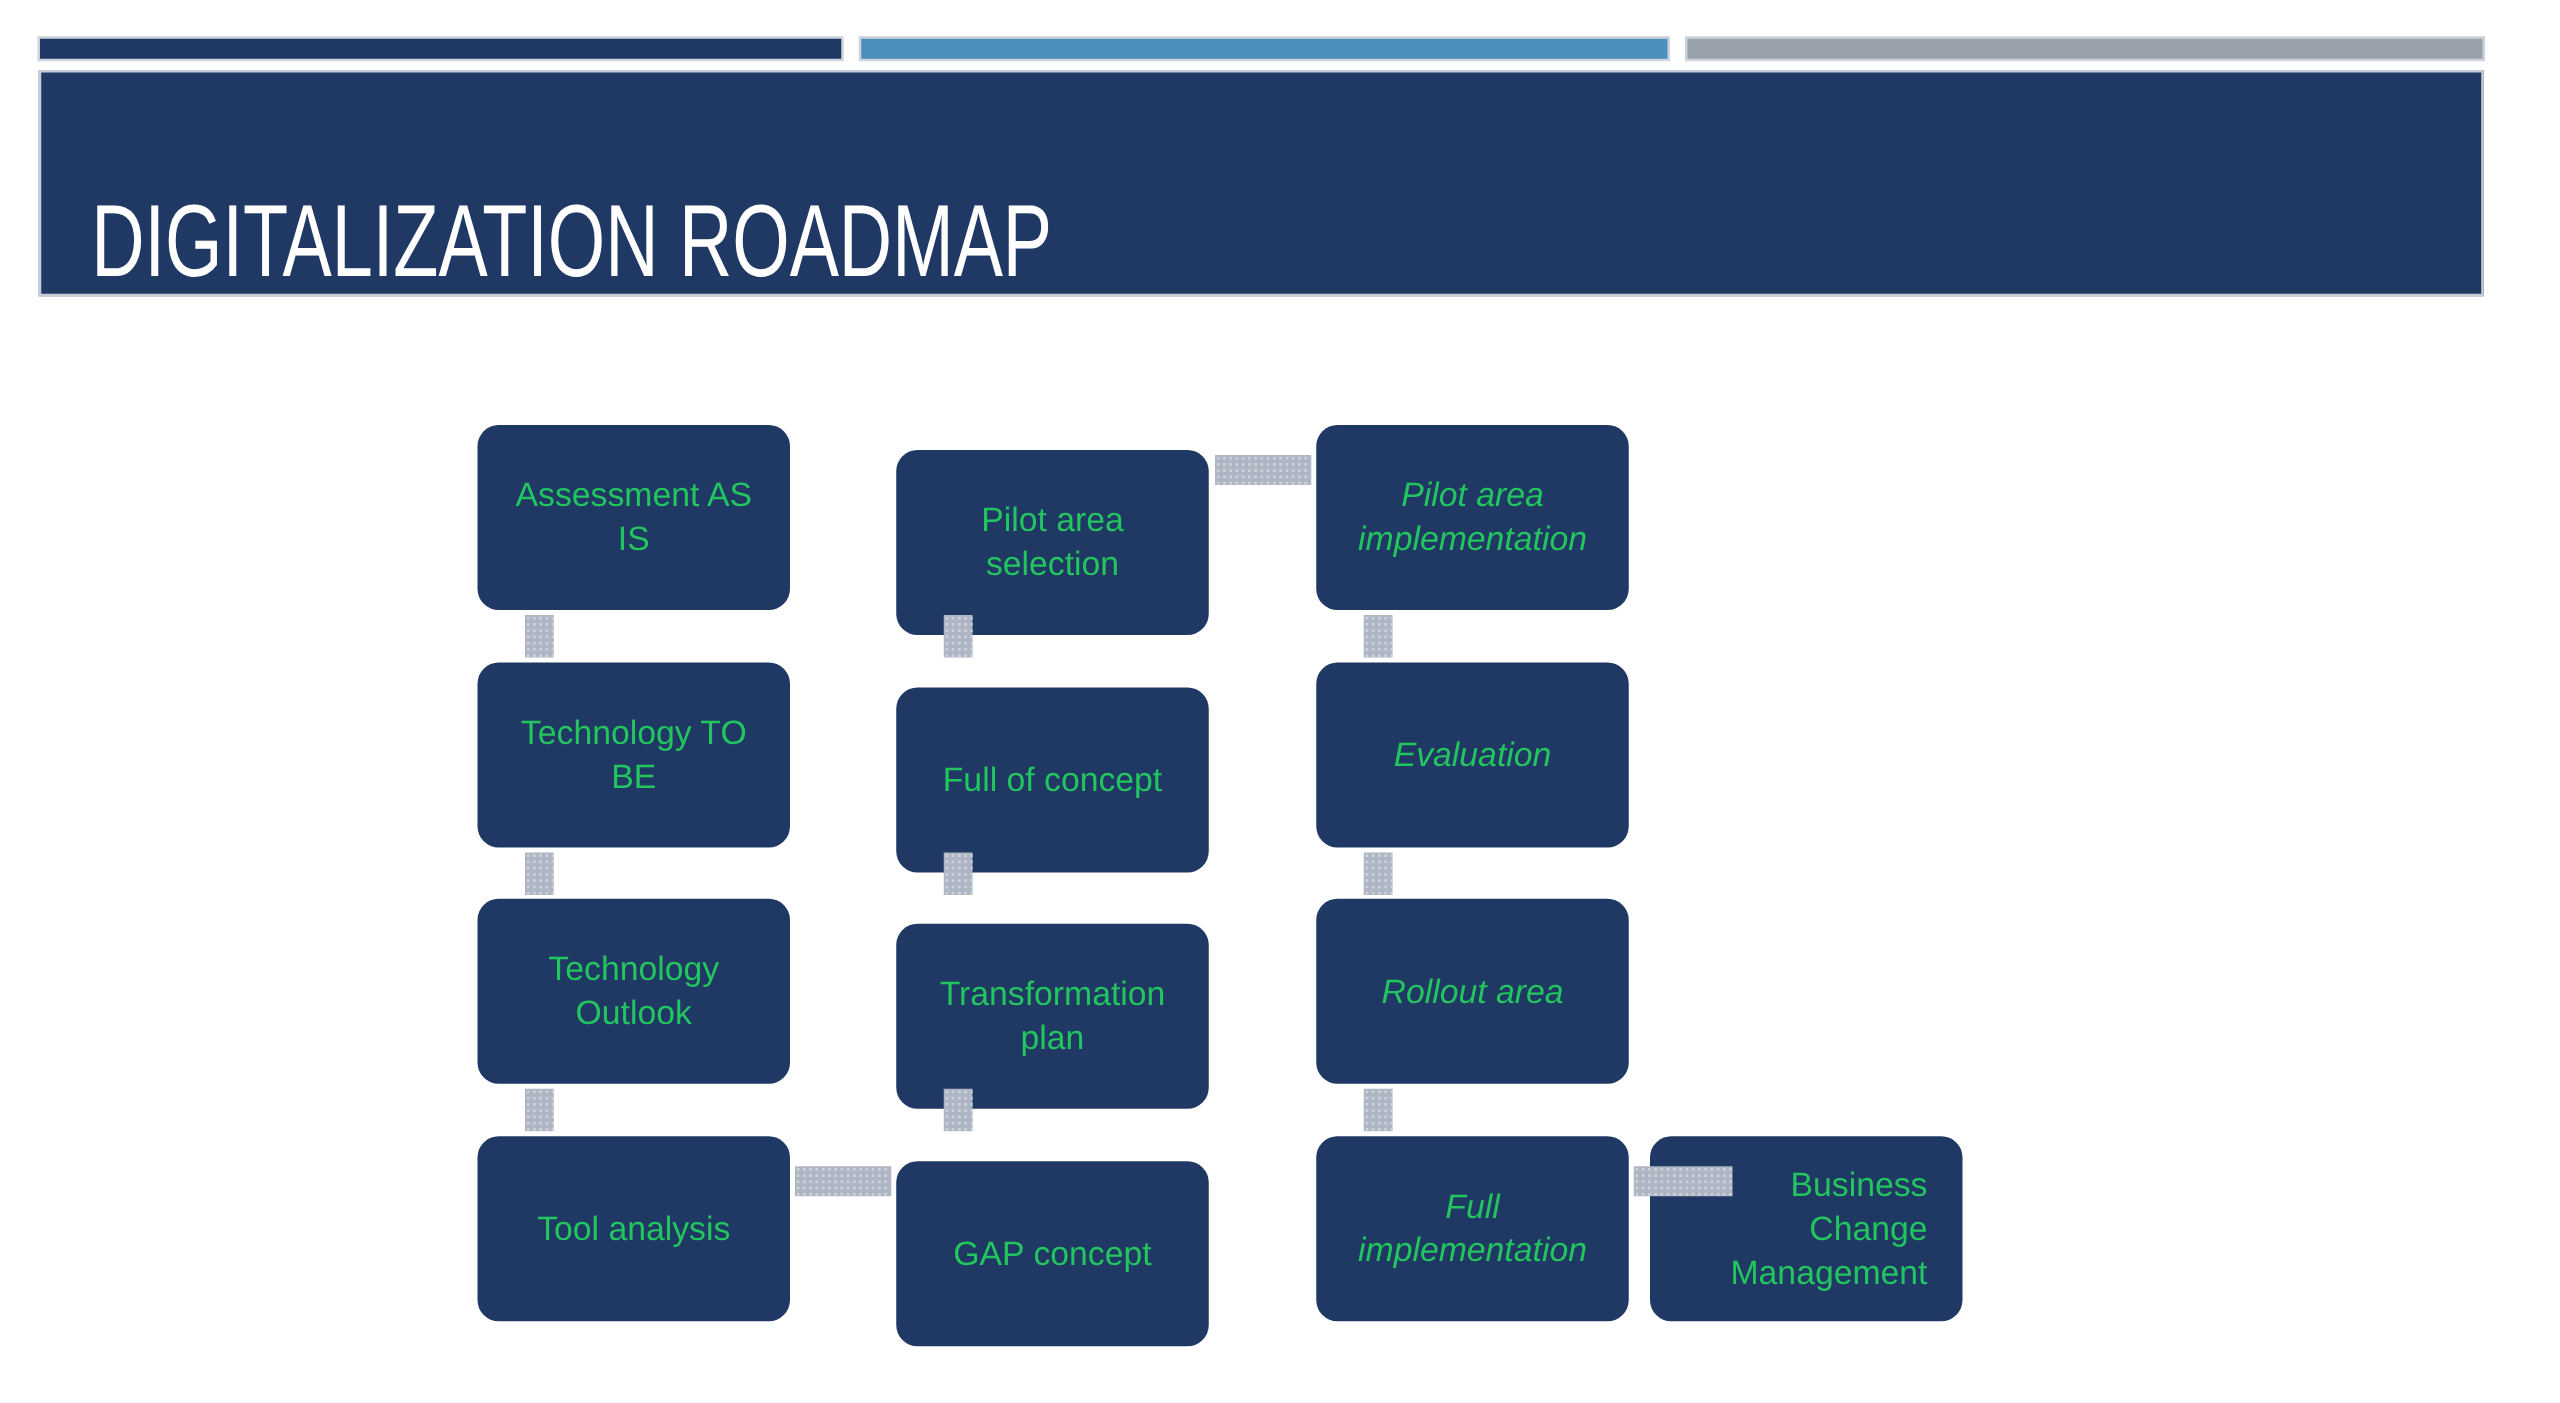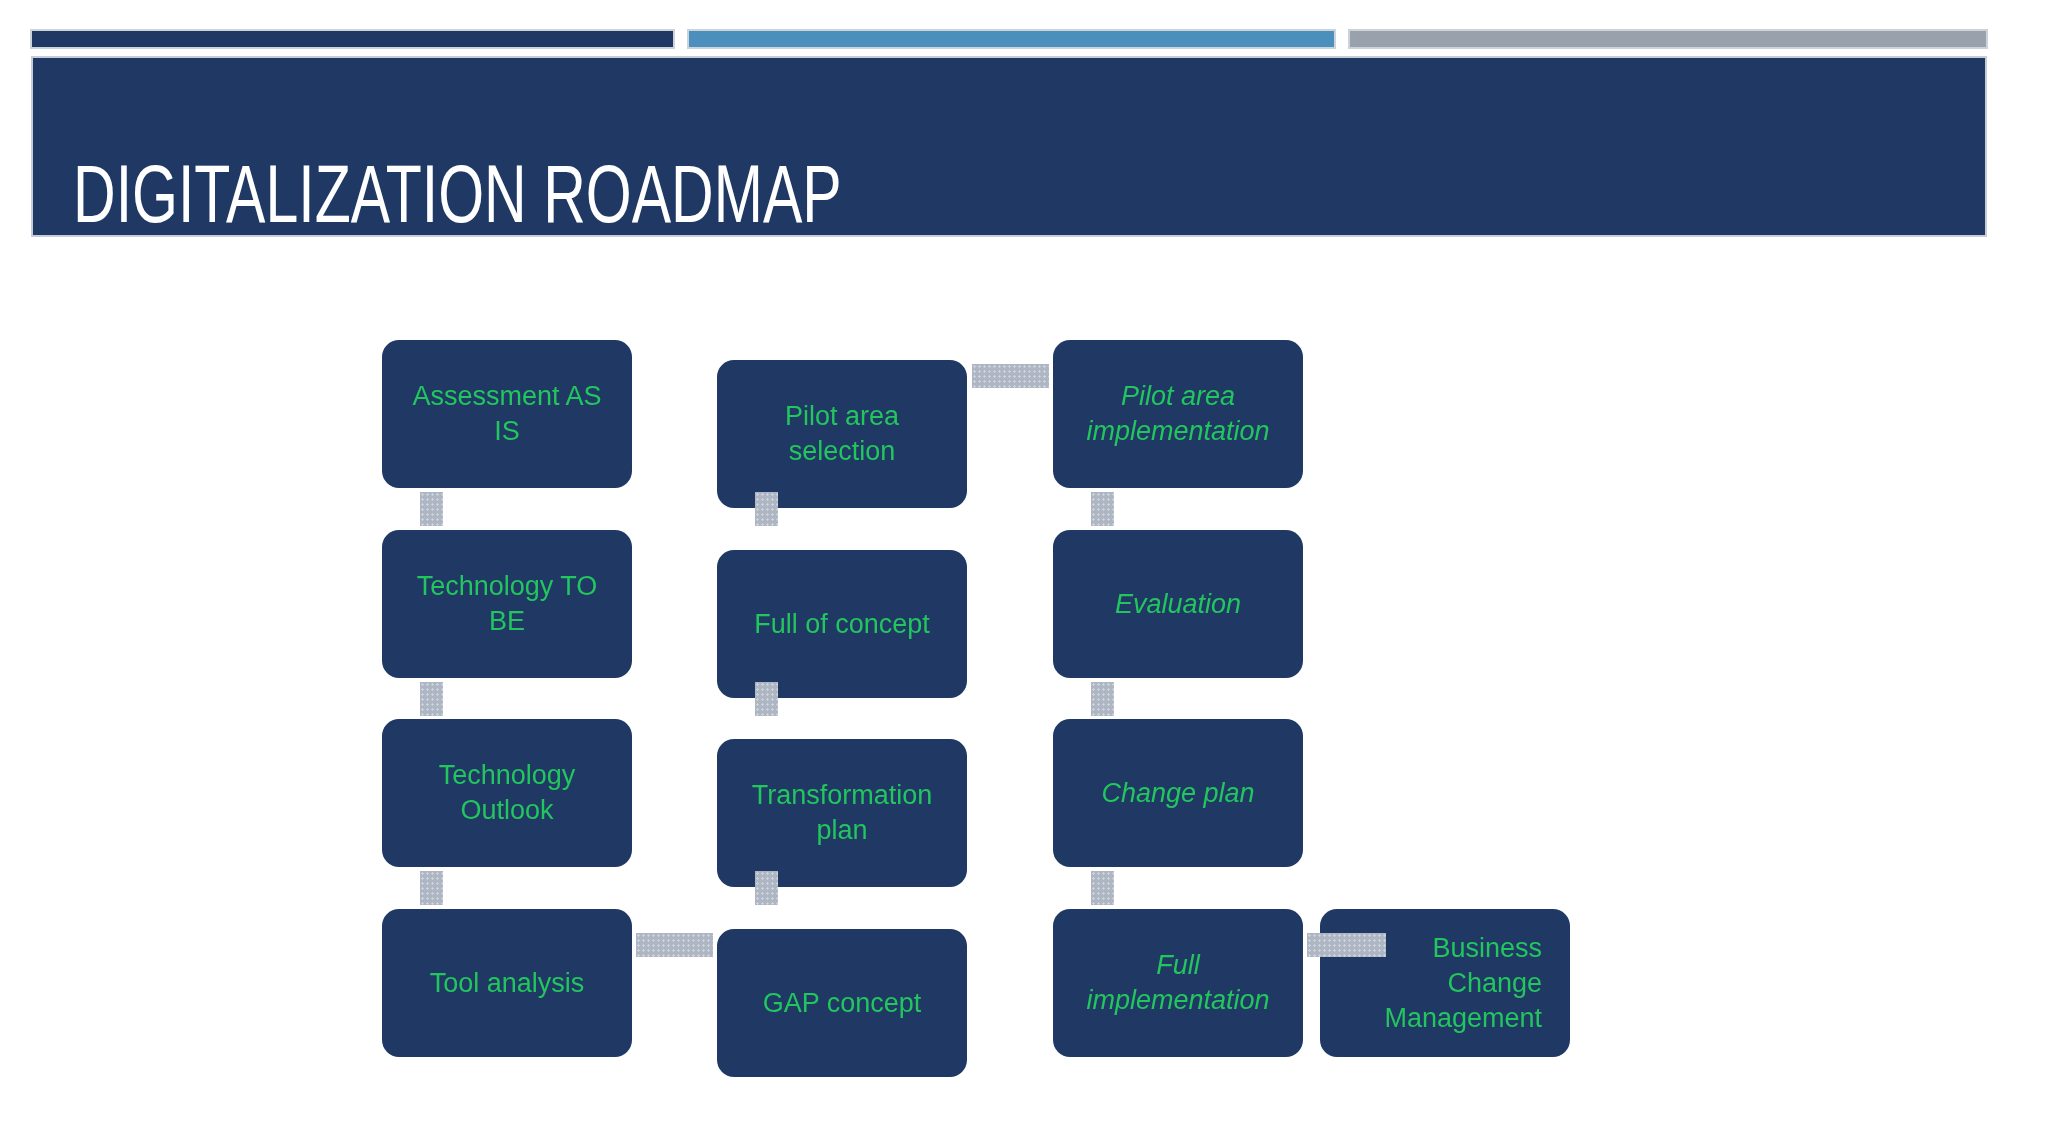--- a/index.html
+++ b/index.html
@@ -65,21 +65,21 @@
   <div class="box c1 r3">Technology Outlook</div>
   <div class="box c1 r4">Tool analysis</div>
 
   <div class="box c2 r1">Pilot area selection</div>
   <div class="box c2 r2">Full of concept</div>
   <div class="box c2 r3">Transformation plan</div>
   <div class="box c2 r4">GAP concept</div>
 
   <div class="box c3 r1">Pilot area implementation</div>
   <div class="box c3 r2">Evaluation</div>
-  <div class="box c3 r3">Change plan</div>
+  <div class="box c3 r3">Rollout area</div>
   <div class="box c3 r4">Full implementation</div>
 
   <div class="box c4 r4">Business Change Management</div>
 
   <div class="connector v vx1 vy1"></div>
   <div class="connector v vx1 vy2"></div>
   <div class="connector v vx1 vy3"></div>
   <div class="connector v vx2 vy1"></div>
   <div class="connector v vx2 vy2"></div>
   <div class="connector v vx2 vy3"></div>

